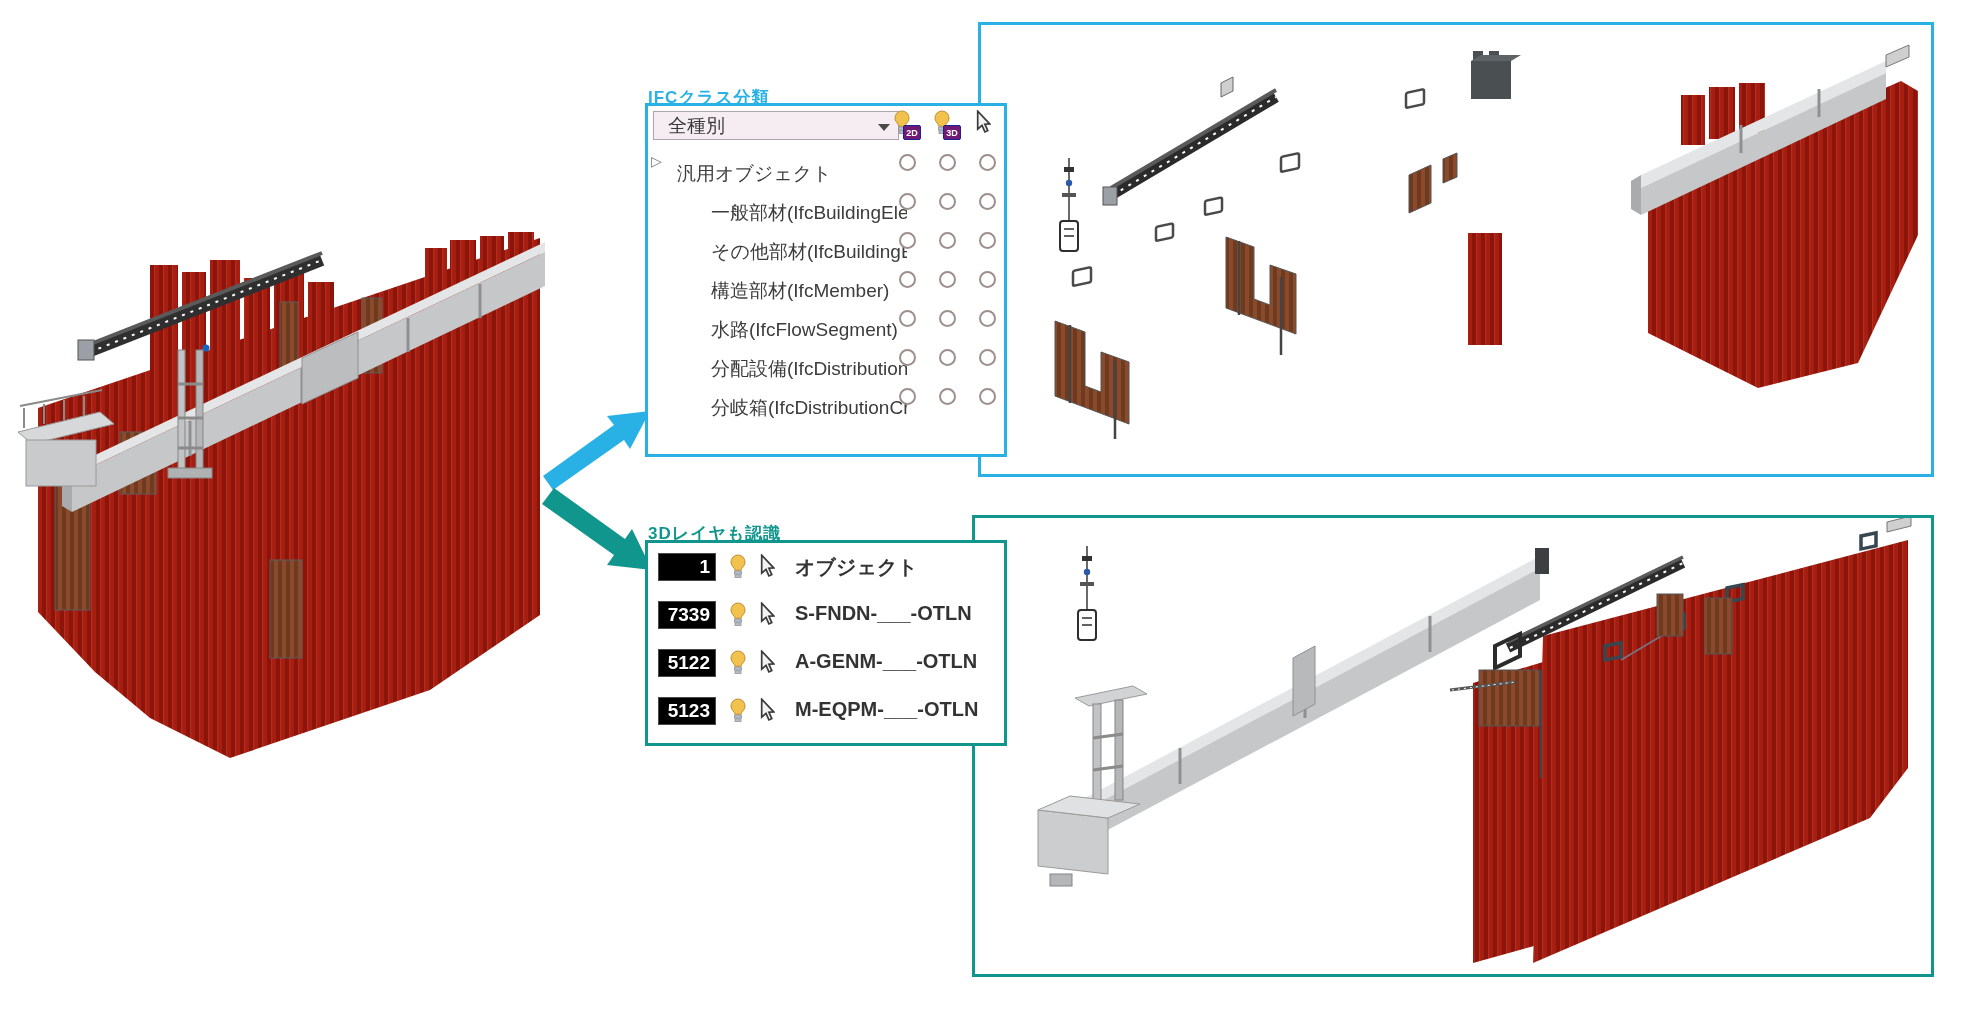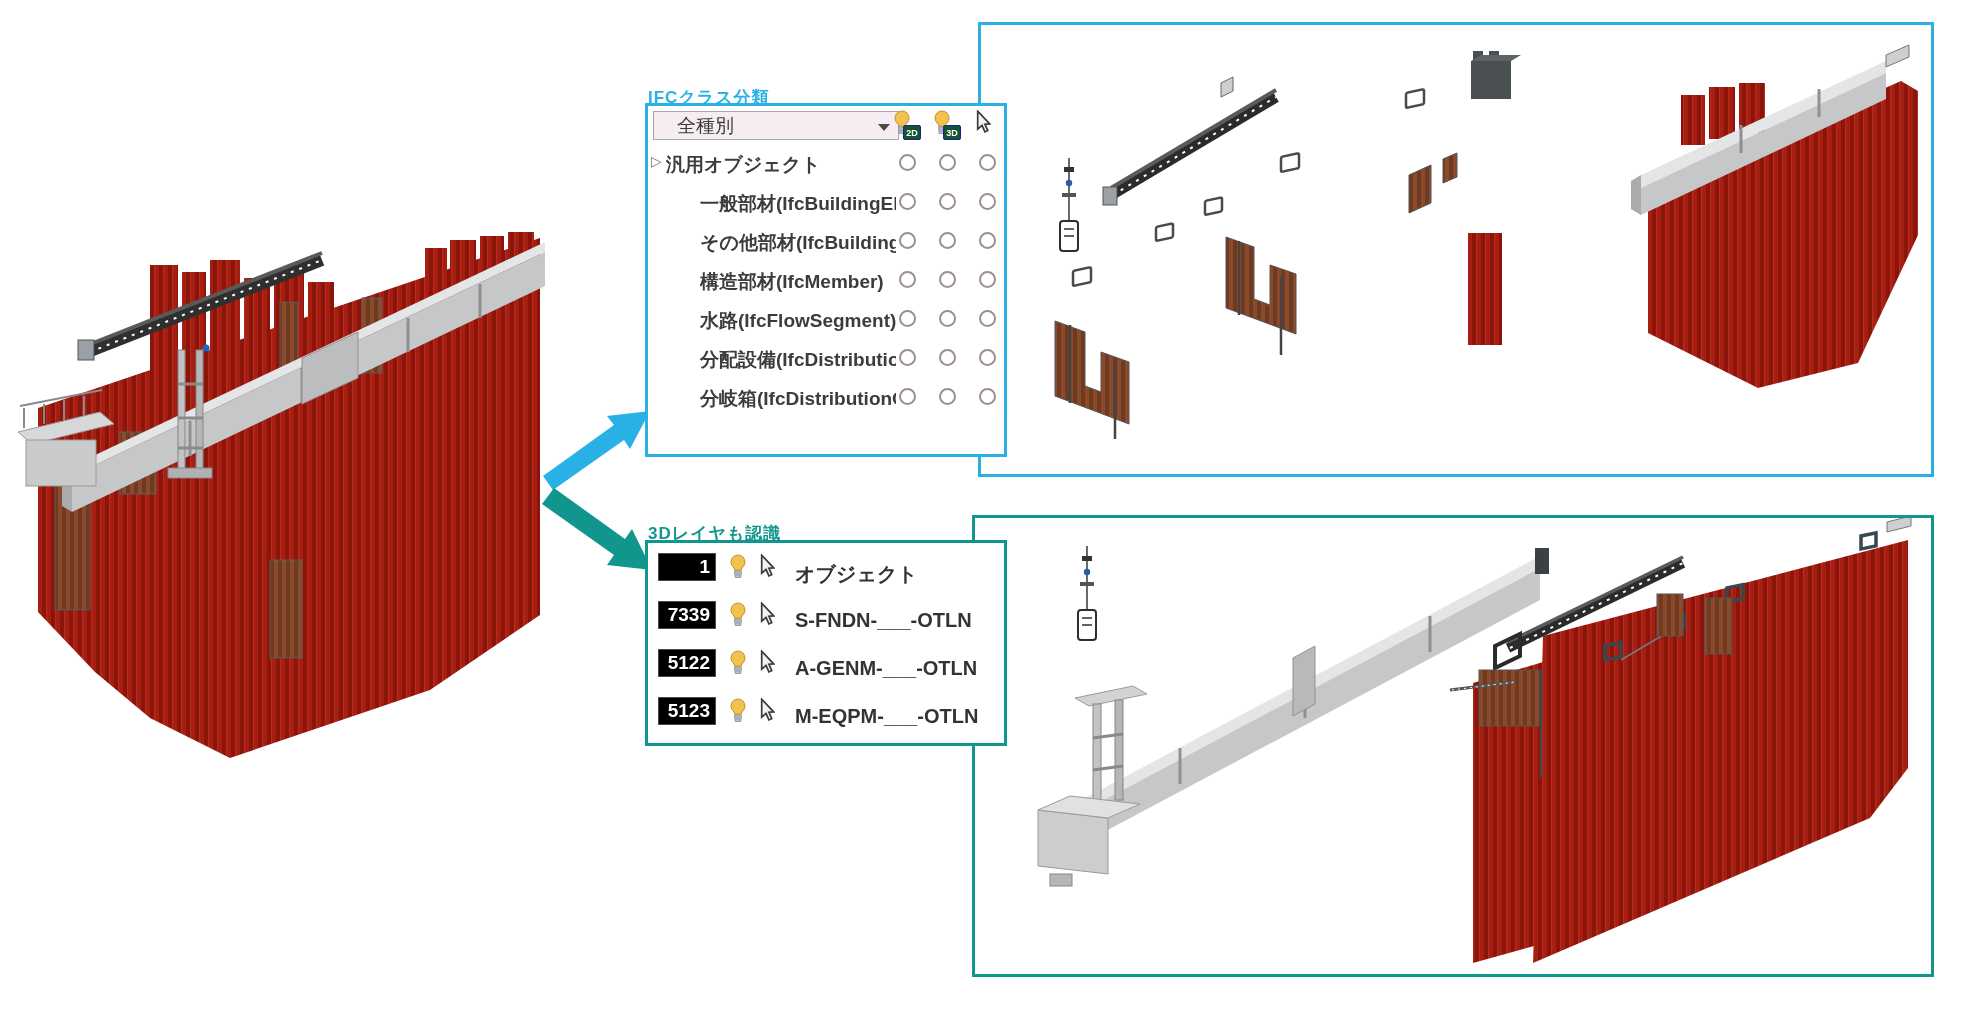--- a/index.html
+++ b/index.html
@@ -16,43 +16,43 @@
 
   
   .ifc-panel{
     left:645px;top:103px;width:356px;height:348px;
     border:3px solid #29b1e6;background:#ffffff;z-index:30;
   }
   .ifc-header{position:absolute;left:0;top:0;width:100%;height:38px;}
   .ifc-dropdown{
     position:absolute;left:5px;top:5px;width:246px;height:29px;
     background:#f6edf3;border:1px solid #ada5ad;box-sizing:border-box;
-    font-size:19px;color:#3a3a3a;display:flex;align-items:center;padding-left:23px;
+    font-size:19px;color:#3a3a3a;display:flex;align-items:center;padding-left:14px;
   }
   .dd-chev{
     position:absolute;right:8px;top:12px;width:0;height:0;
     border-left:6px solid transparent;border-right:6px solid transparent;
     border-top:7px solid #4a4a4a;
   }
   .tool{position:absolute;top:4px;width:32px;height:32px;}
   .tool-b2{left:243px;}
   .tool-b3{left:283px;}
   .tool-cur{left:326px;}
   .bulb-badge{
     position:absolute;left:12px;top:15px;min-width:16px;height:13px;
-    background:#14532d;color:#ffffff;font-size:9px;font-weight:bold;
+    background:#701a75;color:#ffffff;font-size:9px;font-weight:bold;
     display:flex;align-items:center;justify-content:center;border-radius:2px;
     border:1px solid #1a1f9a;
   }
   .ifc-rows{position:absolute;left:0;top:38px;width:100%;}
   .ifc-row{position:relative;width:100%;height:39px;}
   .tri{position:absolute;left:3px;top:9px;font-size:14px;color:#7a7a7a;}
   .ifc-label{
-    position:absolute;top:8px;font-size:19px;font-weight:bold;color:#3c3c3c;
-    white-space:nowrap;overflow:hidden;max-width:196px;
+    position:absolute;top:17px;font-size:19px;font-weight:normal;color:#3c3c3c;
+    white-space:nowrap;overflow:hidden;max-width:196px;margin-left:11px;
   }
   .lv0 .ifc-label{left:18px;max-width:230px;}
   .lv1 .ifc-label{left:52px;}
   .radio{
     position:absolute;top:10px;width:17px;height:17px;border-radius:50%;
     border:2px solid #9d908c;background:#ffffff;box-sizing:border-box;
   }
   .r1{left:251px;}.r2{left:291px;}.r3{left:331px;}
 
   
@@ -63,21 +63,21 @@
   .layer-row{position:relative;width:100%;height:48px;}
   .layer-badge{
     position:absolute;left:10px;top:10px;width:58px;height:28px;
     background:#000000;border:1px solid #4a4a4a;box-sizing:border-box;
     color:#ffffff;font-size:19px;font-weight:bold;
     display:flex;align-items:center;justify-content:flex-end;padding-right:5px;
   }
   .layer-bulb{position:absolute;left:80px;top:11px;}
   .layer-cur{position:absolute;left:110px;top:11px;}
   .layer-label{
-    position:absolute;left:147px;top:18px;font-size:20px;font-weight:bold;color:#333333;
+    position:absolute;left:147px;top:11px;font-size:20px;font-weight:bold;color:#333333;
     white-space:nowrap;
   }
 
   
   .view-box{background:#ffffff;box-sizing:border-box;}
   .view-top{left:978px;top:22px;width:956px;height:455px;border:3px solid #29b1e6;z-index:10;}
   .view-bottom{left:972px;top:515px;width:962px;height:462px;border:3px solid #11968e;z-index:10;}
 
   svg{display:block;}
   .overlay{left:0;top:0;z-index:25;pointer-events:none;}

